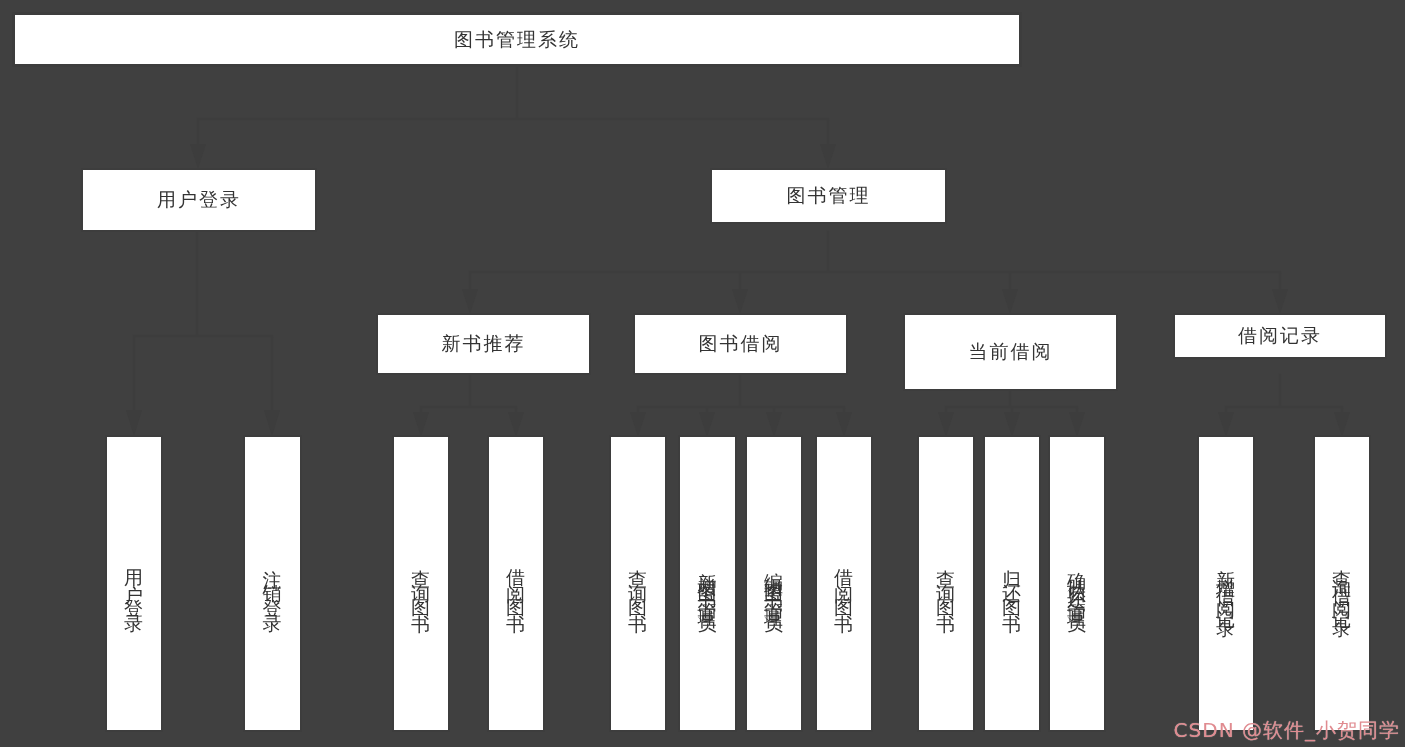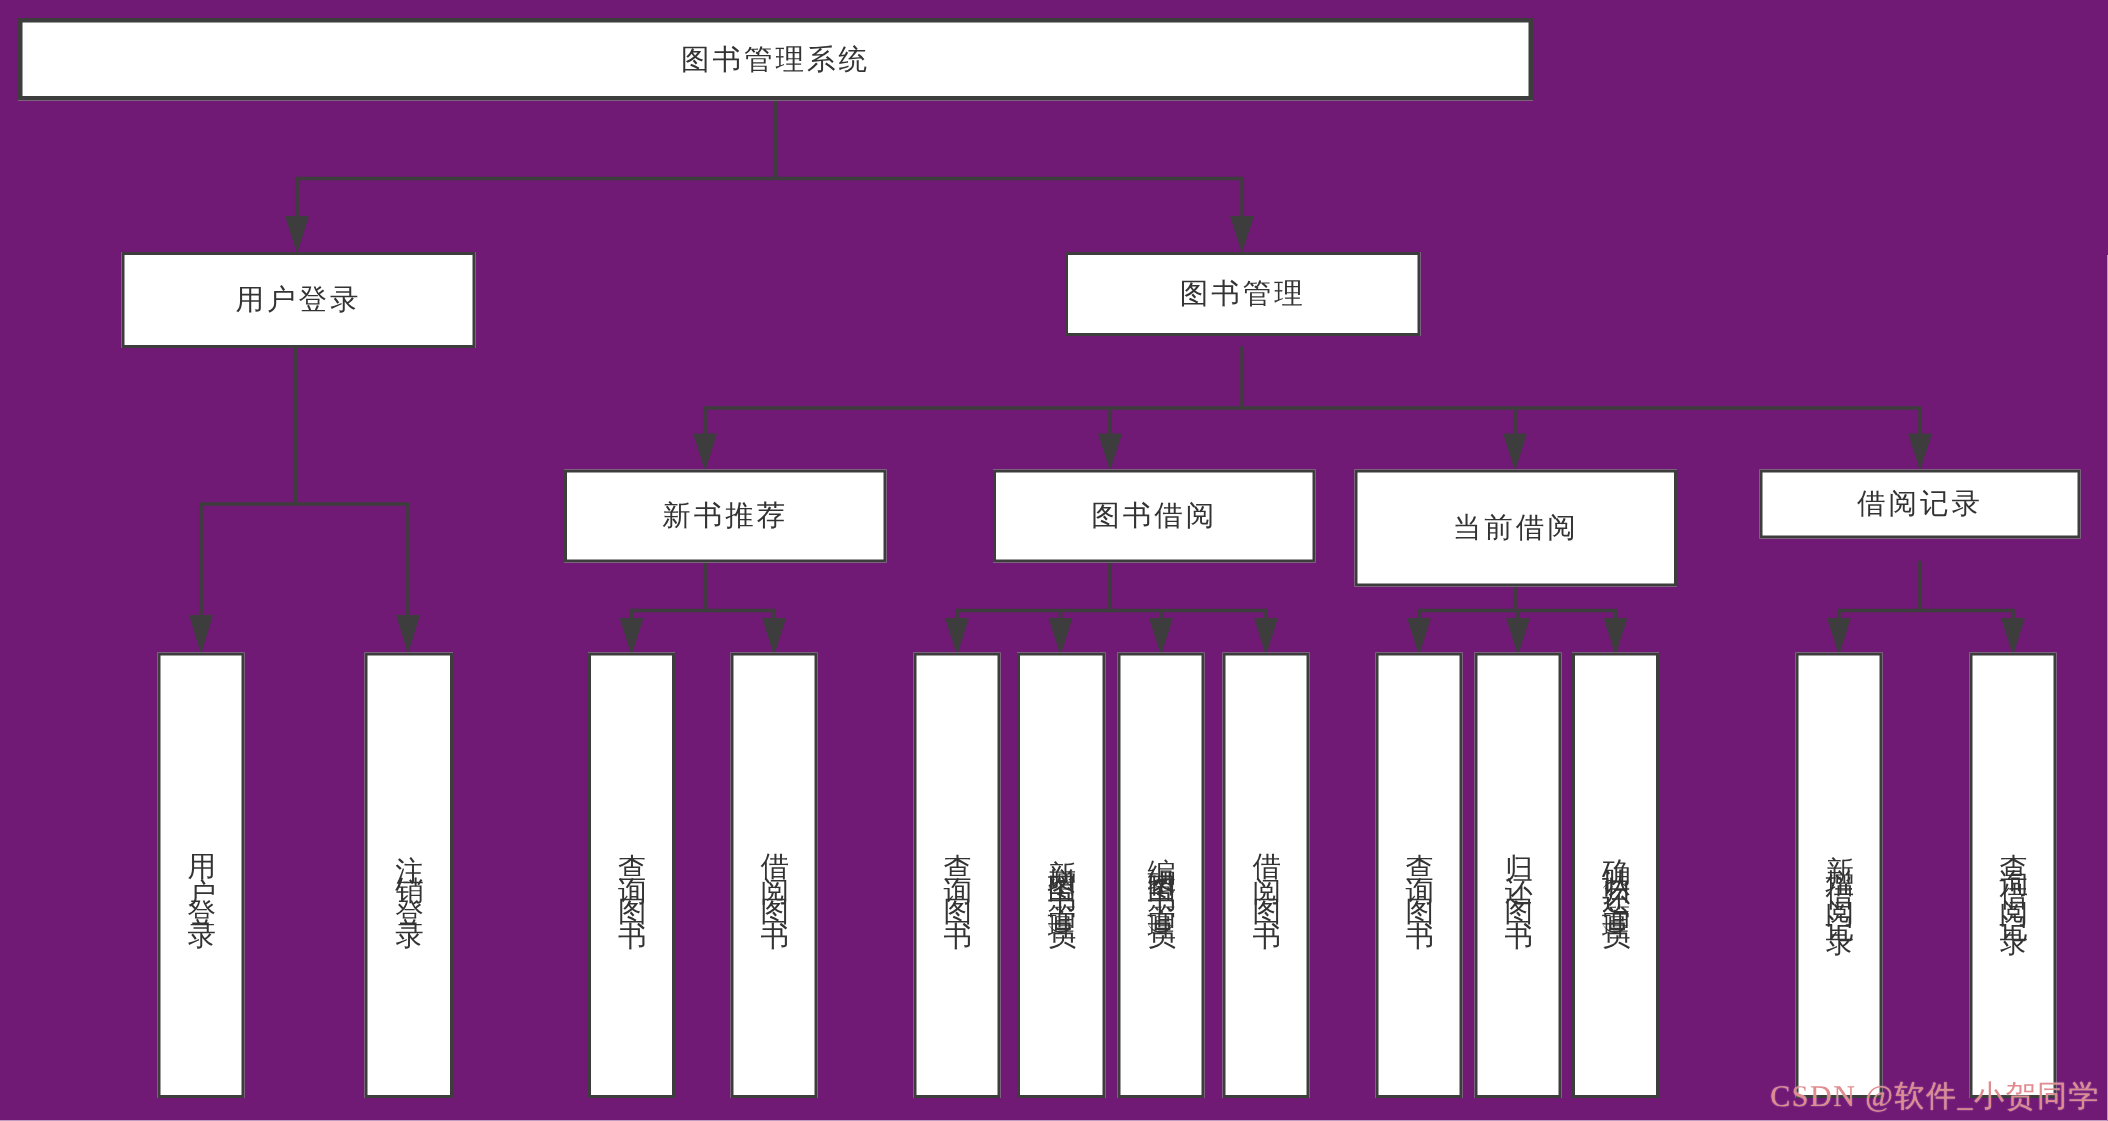--- a/index.html
+++ b/index.html
@@ -1,17 +1,17 @@
 <!DOCTYPE html>
 <html style="--line: #3d3d3d;"><head>
 <meta charset="utf-8">
 <style>
   html,body { margin:0; padding:0; background:#ffffff; }
   body { width:1405px; height:747px; font-family:"DejaVu Sans","Liberation Sans",sans-serif; }
-  .stage { position:relative; width:1405px; height:747px; overflow:hidden; background:#701a75;font-family:Liberation Serif, serif; }
+  .stage { position:relative; width:1405px; height:747px; overflow:hidden; background:#404040; }
   svg.wires { position:absolute; left:0; top:0; width:1405px; height:747px; }
   svg.wires path.line { fill:none; stroke:var(--line,#3d3d3d); stroke-width:2.4; stroke-linecap:square; }
   svg.wires path.arrow { fill:var(--line,#3d3d3d); stroke:none; }
   .node { position:absolute; box-sizing:border-box; background:#fff; border:2px solid var(--line,#3d3d3d);
           display:flex; align-items:center; justify-content:center; color:#333; }
   .node.root { border-width:3px; }
   .hlabel { font-size:19px; letter-spacing:2px; white-space:nowrap; }
   .vnode .vlabel { writing-mode:vertical-rl; text-orientation:mixed; font-size:19px; letter-spacing:15px; line-height:1; }
   .vnode.len6 .vlabel { letter-spacing:10px; }
   .vnode.len9 .vlabel { letter-spacing:6px; }
@@ -54,21 +54,21 @@
   <div class="node" style="left:81px; top:168px; width:236px; height:64px;">
     <span class="hlabel">用户登录</span>
   </div>
   <div class="node" style="left:710px; top:168px; width:237px; height:56px;text-align:center;">
     <span class="hlabel">图书管理</span>
   </div>
 
   <div class="node" style="left:376px; top:313px; width:215px; height:62px;">
     <span class="hlabel">新书推荐</span>
   </div>
-  <div class="node" style="left:633px; top:313px; width:215px; height:62px;margin-left:29px;">
+  <div class="node" style="left:633px; top:313px; width:215px; height:62px;">
     <span class="hlabel">图书借阅</span>
   </div>
   <div class="node" style="left:903px; top:313px; width:215px; height:78px;">
     <span class="hlabel">当前借阅</span>
   </div>
   <div class="node" style="left:1173px; top:313px; width:214px; height:46px;">
     <span class="hlabel">借阅记录</span>
   </div>
 
   <div class="node vnode" style="left:105px; top:435px; width:58px; height:297px;">

